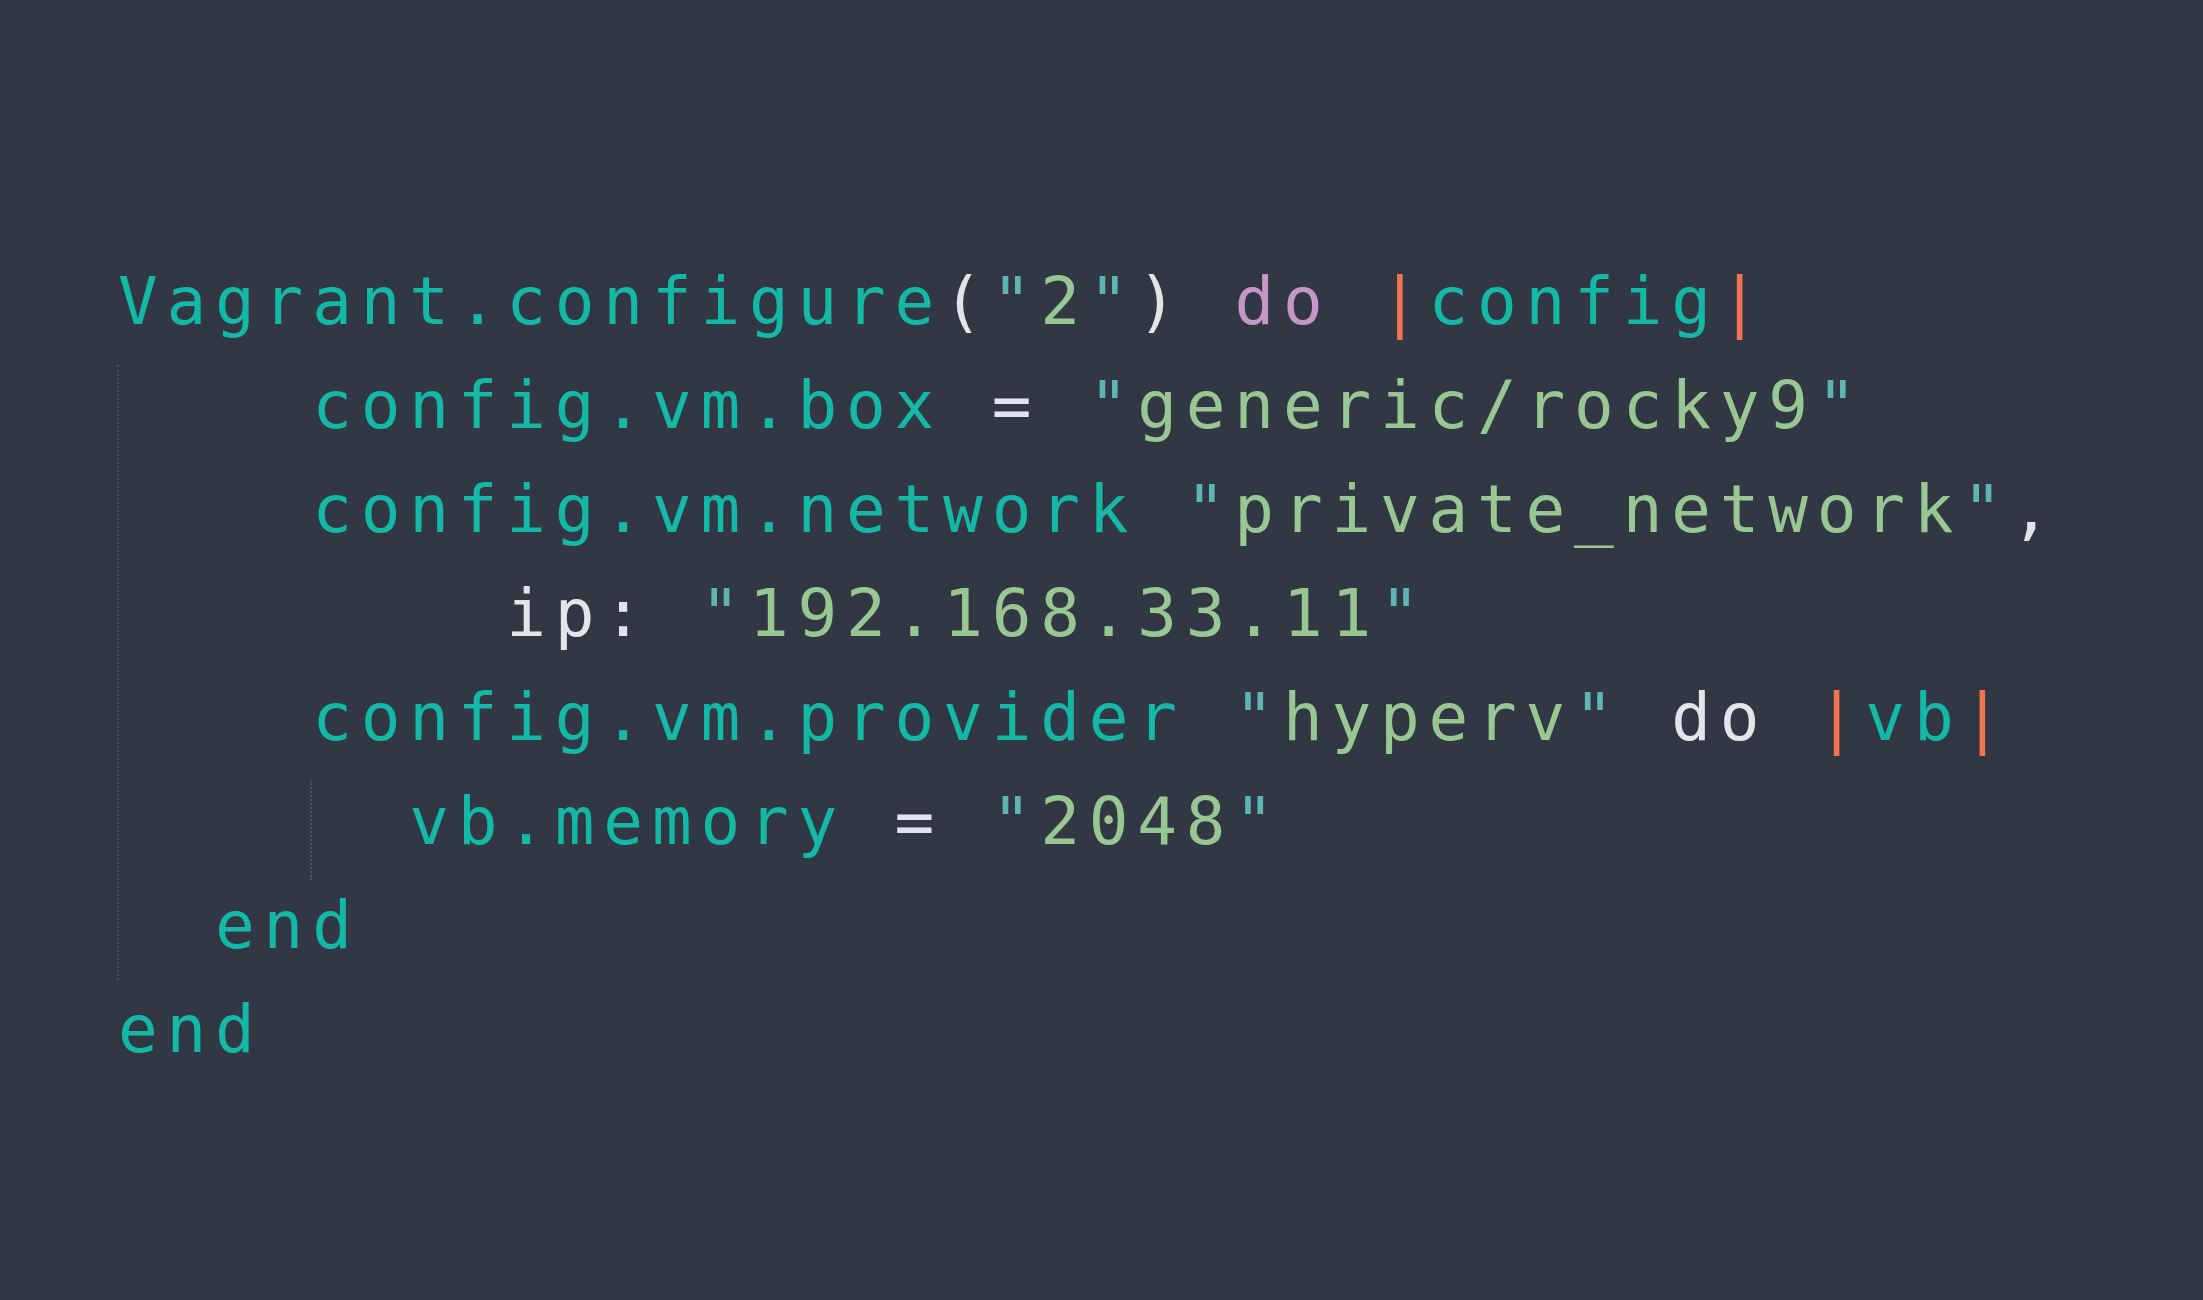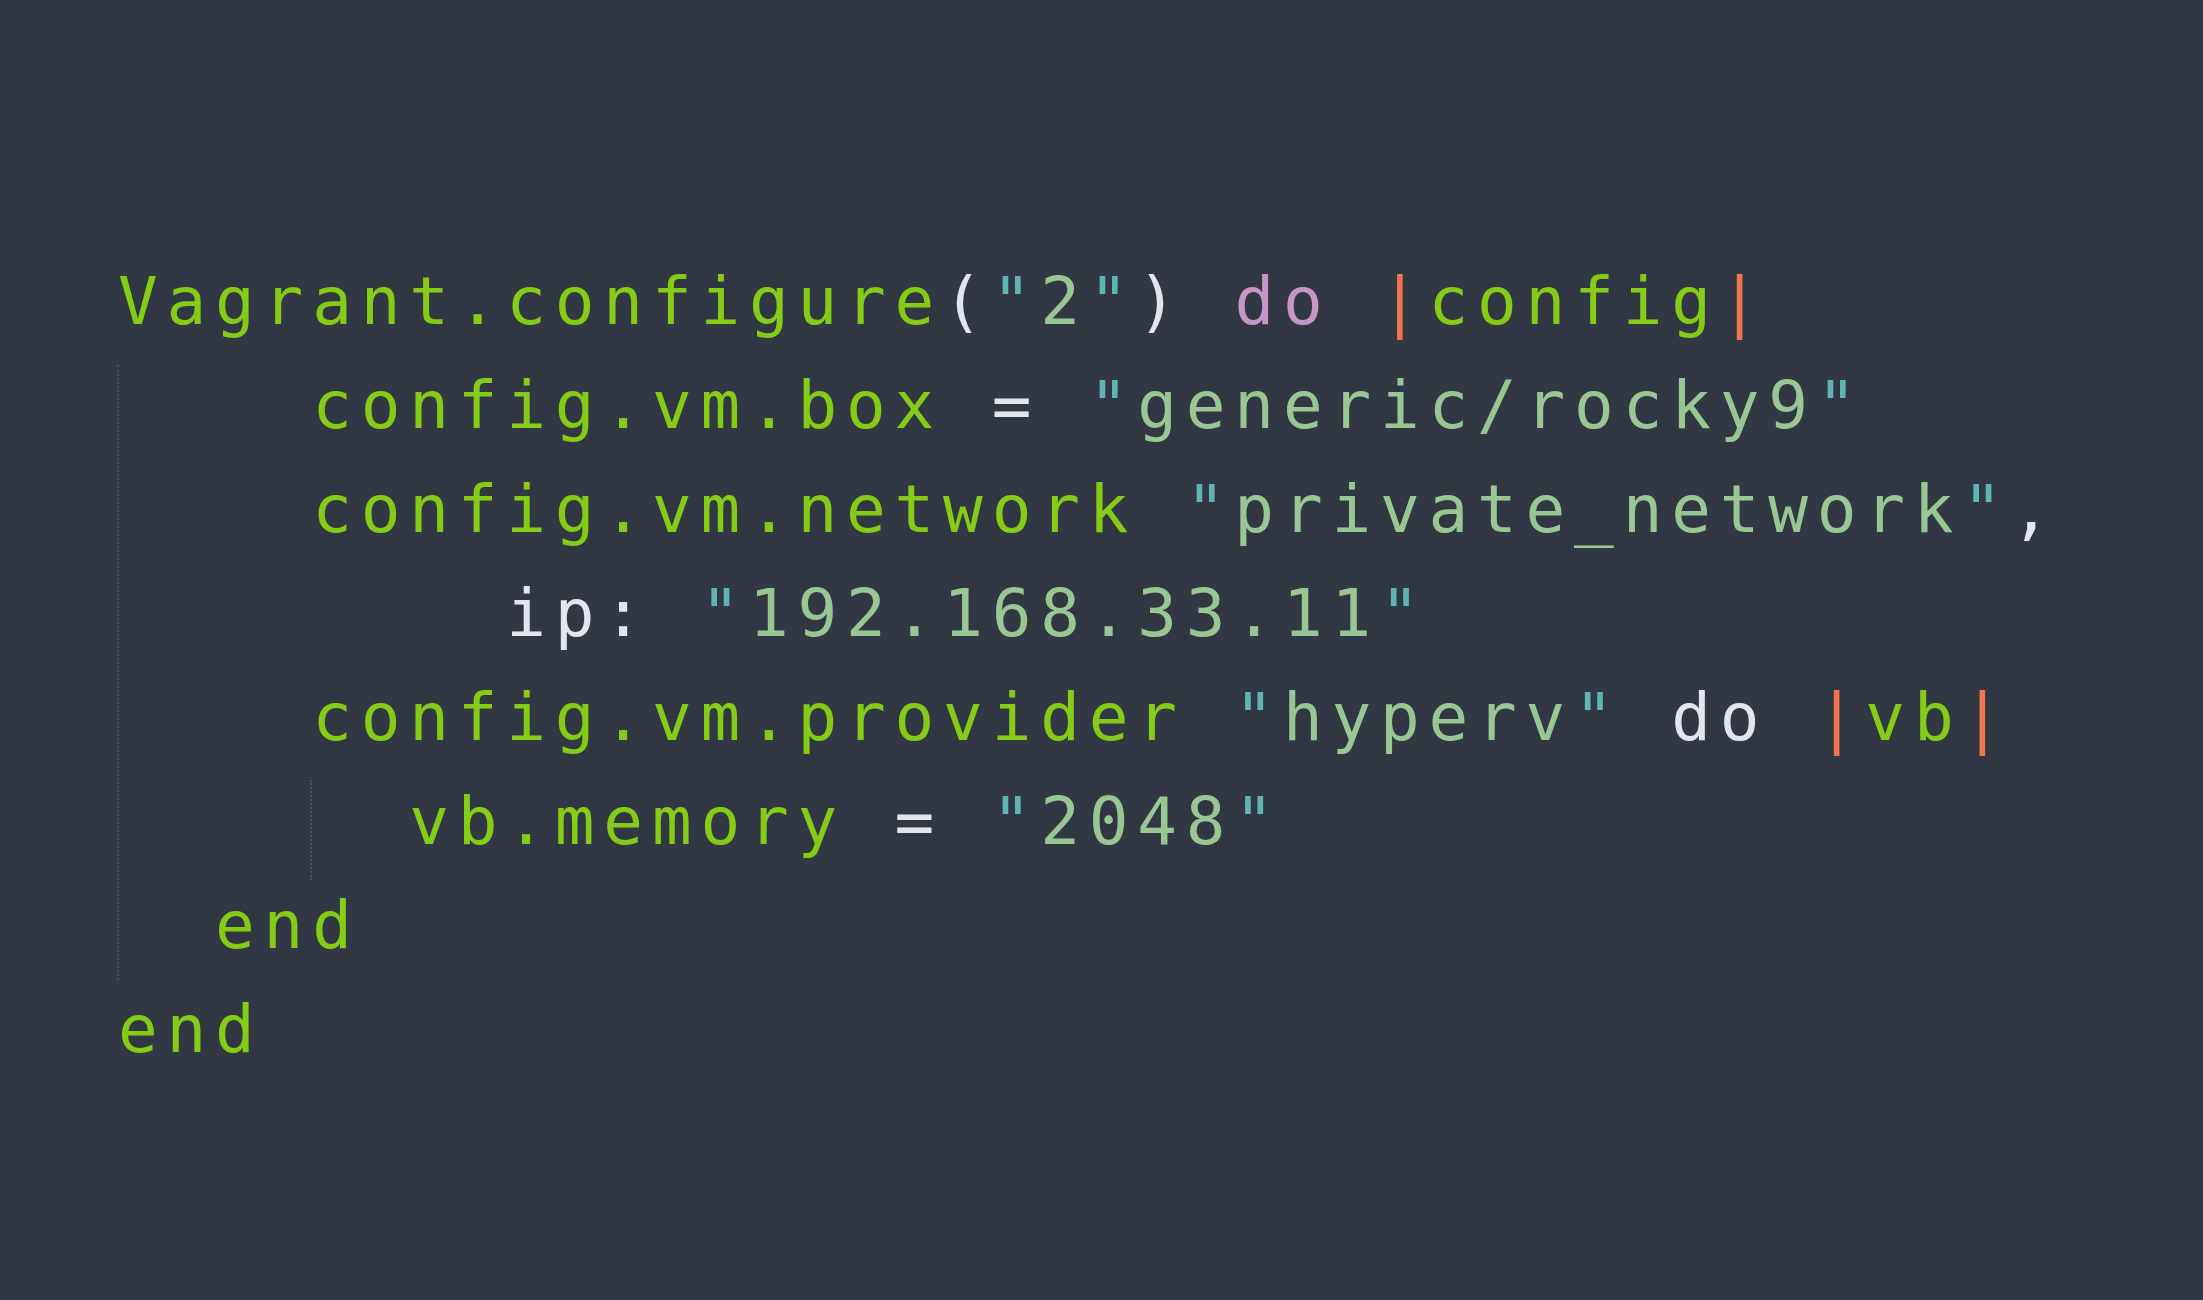--- a/index.html
+++ b/index.html
@@ -22,21 +22,21 @@
       top: 250px;
       margin: 0;
       font-family: "DejaVu Sans Mono", "Liberation Mono", monospace;
       font-size: 66px;
       line-height: 104px;
       letter-spacing: 8.8px;
       color: #e1e5ee;
       white-space: pre;
     }
     .line { display: block; height: 104px; white-space: pre; }
-    .id   { color: #84cc16; margin-top: 40px; }
+    .id   { color: #14b8a6; margin-top: 40px; }
     .kw   { color: #c596c7; }
     .plain{ color: #e1e5ee; }
     .q    { color: #5fb4b4; }
     .str  { color: #99c794; }
     .pipe { color: #f07550; }
     .guide {
       position: absolute;
       width: 0;
       border-left: 2px dotted #4a5160;
     }

